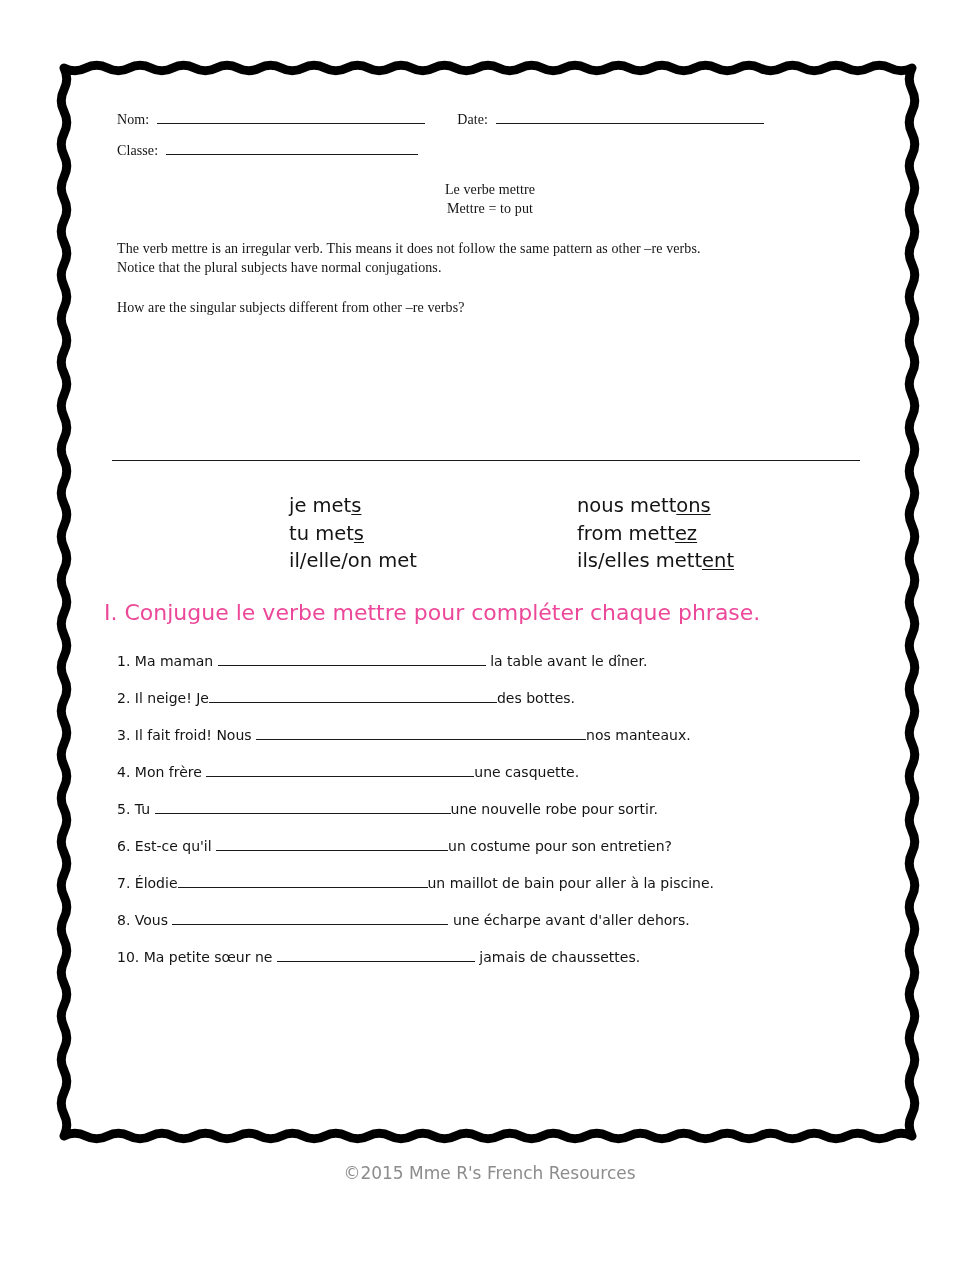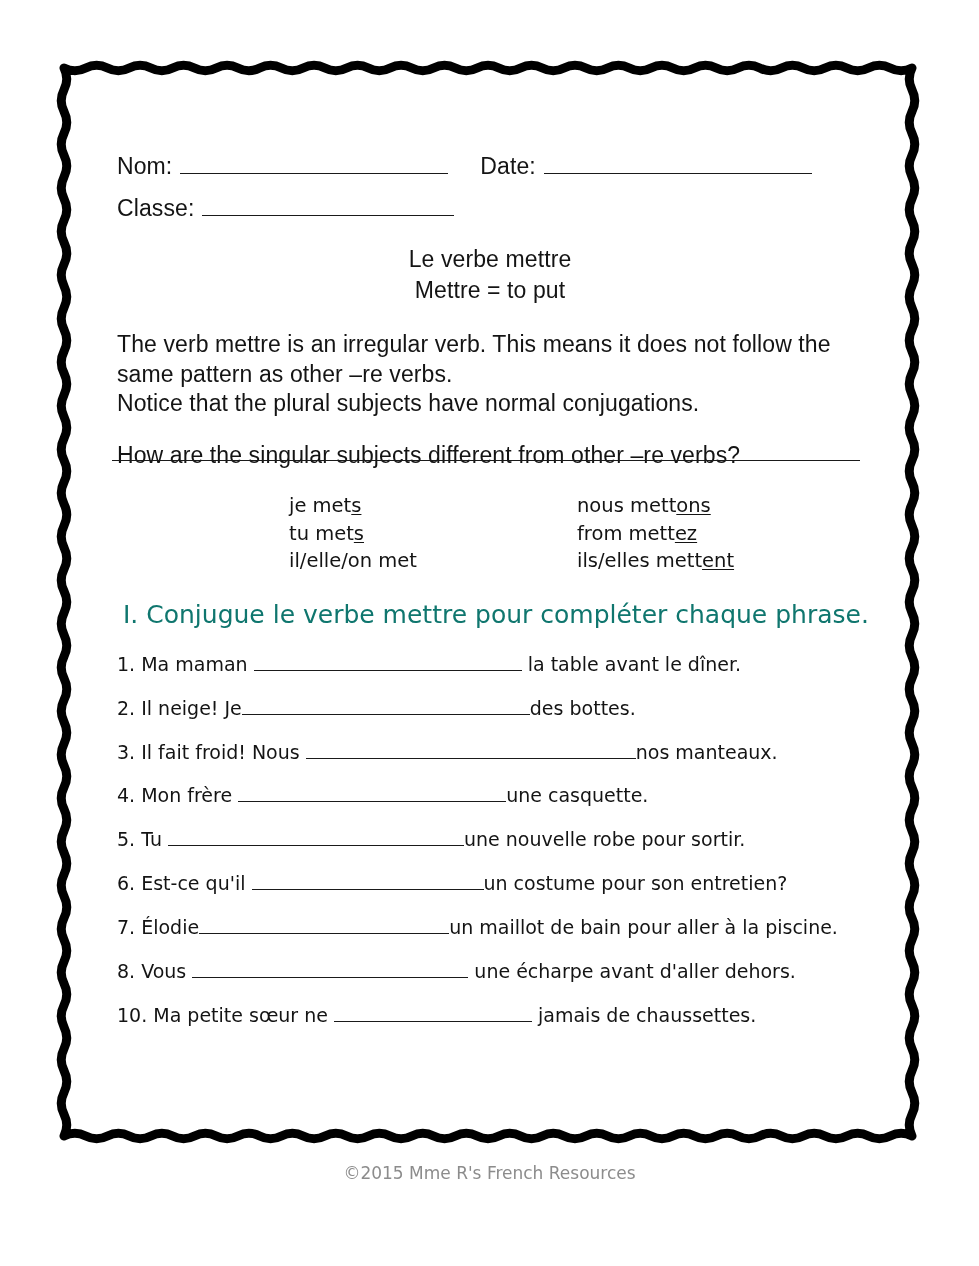--- a/index.html
+++ b/index.html
@@ -39,26 +39,25 @@
     top: 0;
     width: 979px;
     height: 1266px;
   }
 
   .content {
     position: absolute;
     left: 117px;
     top: 110px;
     width: 746px;
-    font-family: Liberation Sans, sans-serif;
-    font-size: 23px;
+    font-family: Liberation Serif, serif;
+    font-size: 14px;
     line-height: 1.30;
     color: #141414;
     letter-spacing: 0.1px;
-    margin-top: 42px;
   }
 
   
   .idrow {
     display: flex;
     align-items: baseline;
     white-space: nowrap;
   }
   .idrow .field-label { flex: none; }
   .blank-line {
@@ -110,35 +109,35 @@
     color: #141414;
   }
   .conj-row { display: flex; }
   .conj-col-left  { width: 288px; flex: none; }
   .conj-col-right { flex: 1; }
   .conj u { text-decoration: underline; text-underline-offset: 1.5px; }
 
   
   .instruction {
     position: absolute;
-    left: 123px;
+    left: 104px;
     top: 600px;
     font-family: "DejaVu Sans", "Liberation Sans", sans-serif;
-    font-size: 25px;
-    color: #0f766e;
+    font-size: 22px;
+    color: #ec4899;
   }
 
   
   .exercises {
     position: absolute;
     left: 117px;
     top: 652px;
     width: 752px;
     font-family: "DejaVu Sans", "Liberation Sans", sans-serif;
-    font-size: 19px;
+    font-size: 14px;
     color: #141414;
   }
   .ex-item {
     margin-bottom: 18px;
     line-height: 1.36;
   }
   .ex-blank {
     display: inline-block;
     border-bottom: 1.6px solid #1a1a1a;
     height: 0.92em;

